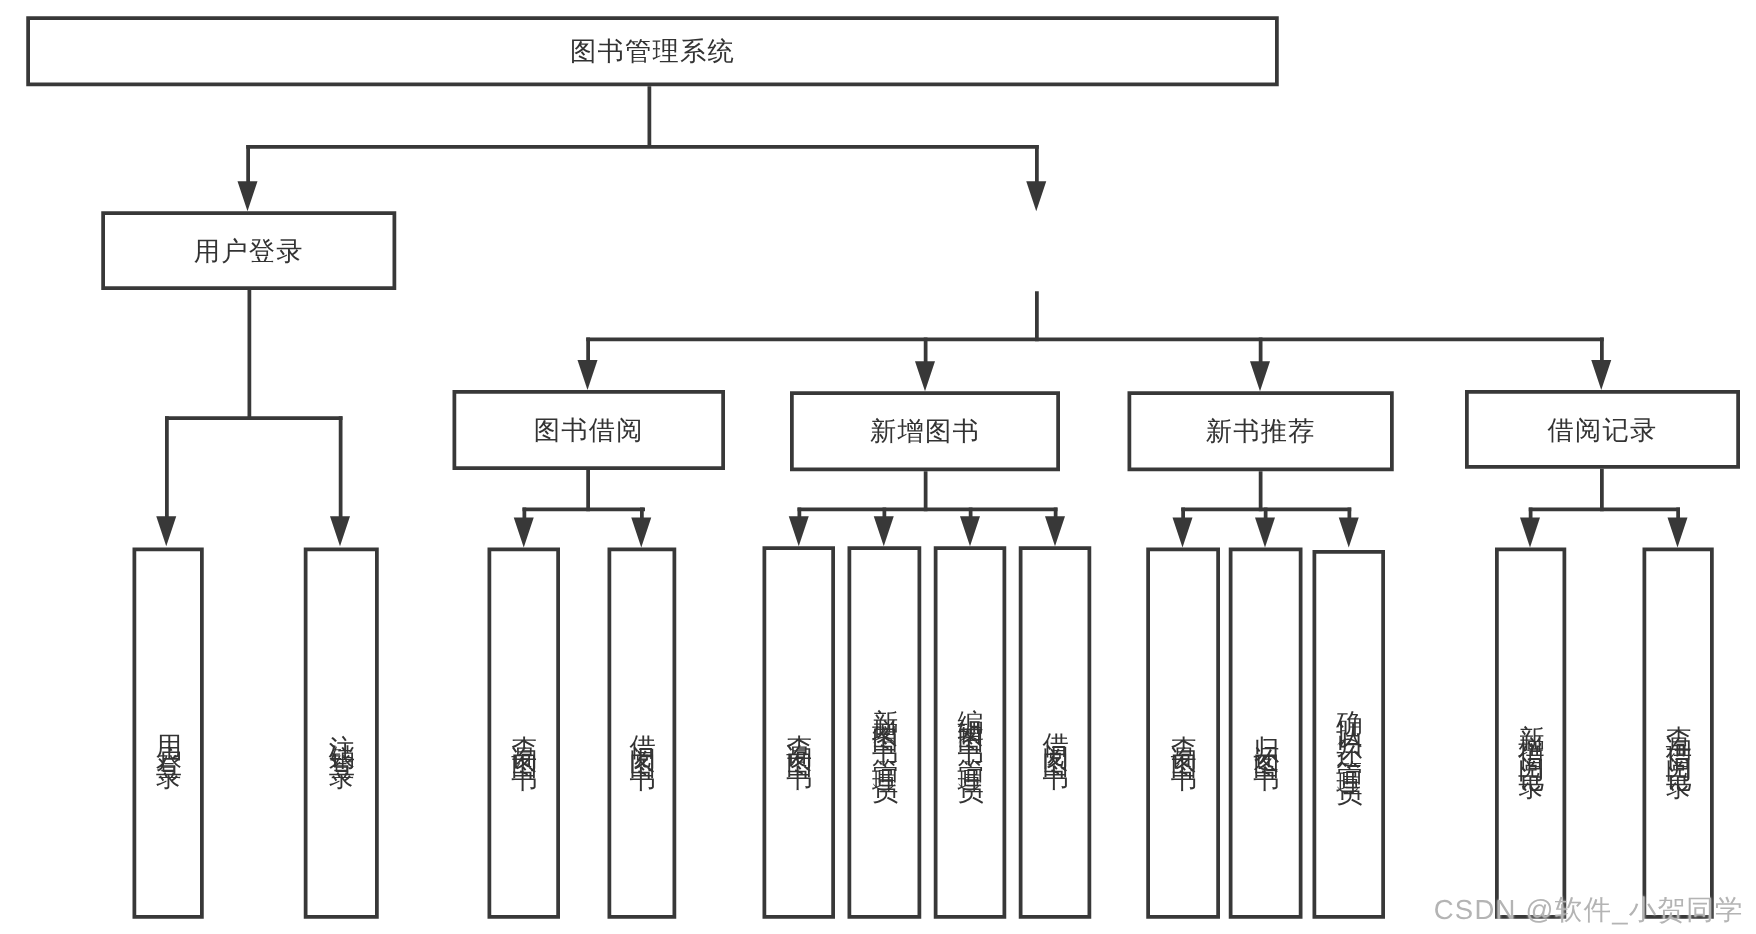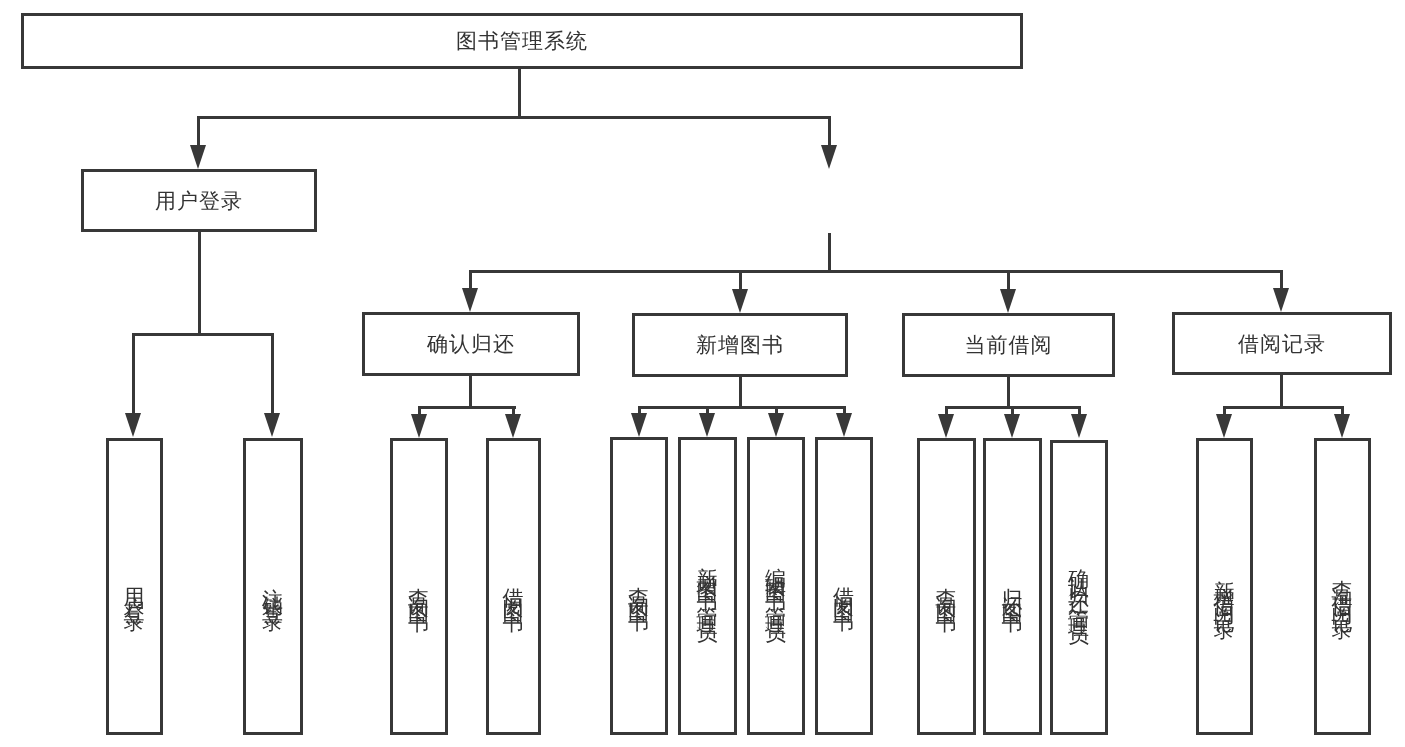--- a/index.html
+++ b/index.html
@@ -39,29 +39,29 @@
   <div class="box h" style="left:21px;top:13px;width:1002px;height:56px">
     <span class="lbl">图书管理系统</span>
   </div>
 
   <div class="box h" style="left:81px;top:169px;width:236px;height:63px">
     <span class="lbl">用户登录</span>
   </div>
 
 
   <div class="box h" style="left:362px;top:312px;width:218px;height:64px">
-    <span class="lbl">确认归还</span>
+    <span class="lbl">图书借阅</span>
   </div>
 
   <div class="box h" style="left:632px;top:313px;width:216px;height:64px">
     <span class="lbl">新增图书</span>
   </div>
 
   <div class="box h" style="left:902px;top:313px;width:213px;height:64px">
-    <span class="lbl">当前借阅</span>
+    <span class="lbl">新书推荐</span>
   </div>
 
   <div class="box h" style="left:1172px;top:312px;width:220px;height:63px">
     <span class="lbl">借阅记录</span>
   </div>
 
   <div class="box v" style="left:106px;top:438px;width:57px;height:297px">
     <span class="lbl">用户登录</span>
   </div>
   <div class="box v" style="left:243px;top:438px;width:60px;height:297px">
@@ -157,14 +157,15 @@
   <div class="vl" style="left:1078px;top:406px;height:10px"></div>
   <div class="arr" style="left:1071px;top:414px"></div>
 
   <div class="vl" style="left:1280px;top:375px;height:34px"></div>
   <div class="hl" style="left:1223px;top:406px;width:121px"></div>
   <div class="vl" style="left:1223px;top:406px;height:10px"></div>
   <div class="arr" style="left:1216px;top:414px"></div>
   <div class="vl" style="left:1341px;top:406px;height:10px"></div>
   <div class="arr" style="left:1334px;top:414px"></div>
 
+  <div class="watermark">CSDN @软件_小贺同学</div>
 
 </div>
 
 </body></html>

